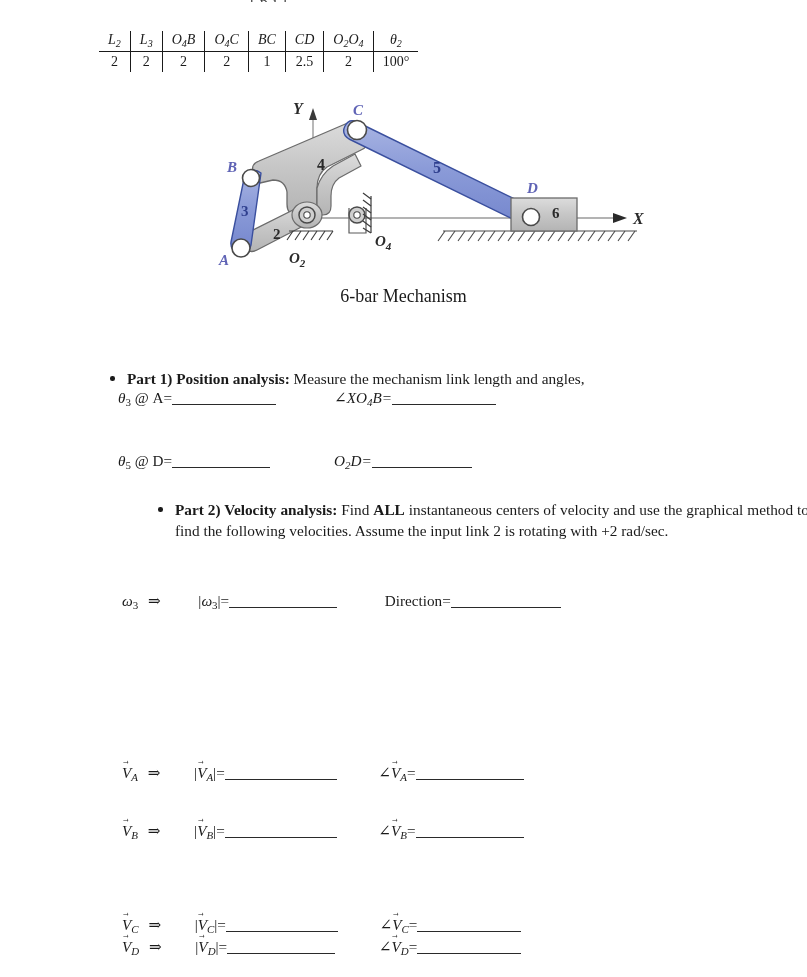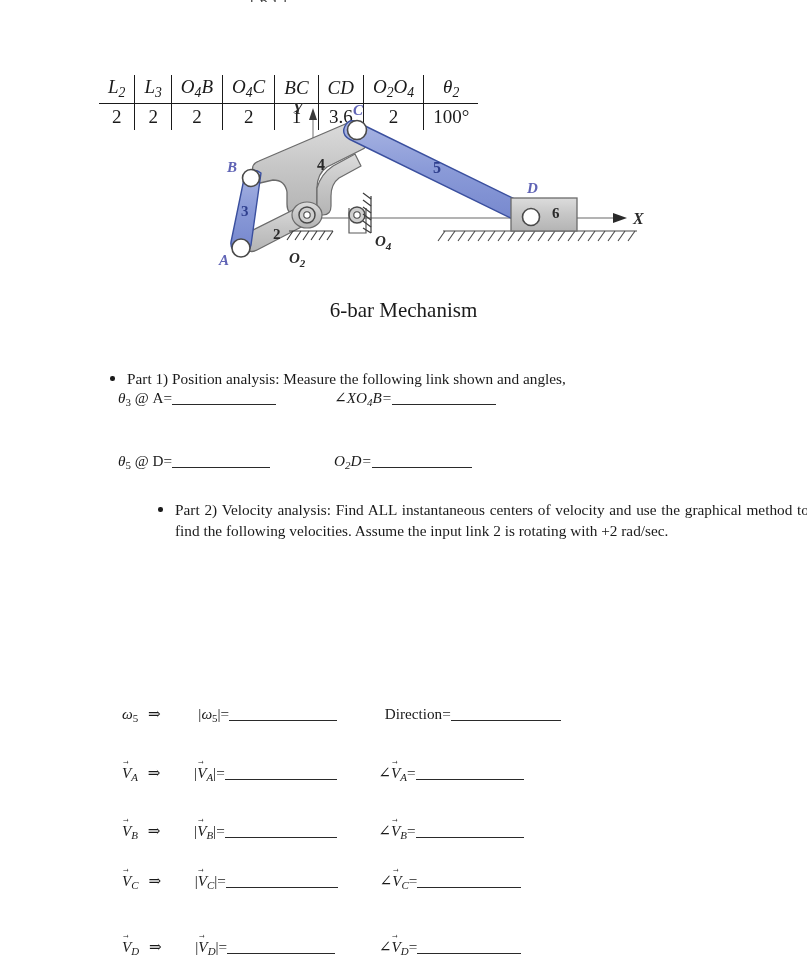--- a/index.html
+++ b/index.html
@@ -47,22 +47,21 @@
   }
 
   
   .tbl-wrap {
     position: absolute;
     left: 99px;
     top: 31px;
   }
   table.params {
     border-collapse: collapse;
-    font-size: 19px;
-    margin-top: 44px;
+    font-size: 14px;
   }
   table.params td {
     text-align: center;
     padding: 1px 9px 2px 9px;
     border-left: 1.1px solid #1a1a1a;
     white-space: nowrap;
     font-style: italic;
   }
   table.params td:first-child { border-left: none; }
   table.params tr.hdr td {
@@ -80,42 +79,42 @@
     position: absolute;
     left: 205px;
     top: 100px;
     width: 450px;
     height: 180px;
   }
   .figure svg { display: block; }
   .caption {
     position: absolute;
     left: 0;
-    top: 298px;
+    top: 286px;
     width: 807px;
     text-align: center;
-    font-size: 21px;
+    font-size: 18px;
   }
 
   
   .bullet-item {
     position: absolute;
     font-size: 15.3px;
     line-height: 20.5px;
   }
   .bullet-dot {
     position: absolute;
     left: -17px;
     top: 7px;
     width: 4.5px;
     height: 4.5px;
     border-radius: 50%;
     background: #1a1a1a;
   }
-  .bold { font-weight: normal; }
+  .bold { font-weight: bold; }
 
   .part1 { left: 127px; top: 369px; width: 620px; }
   .part2 { left: 127px; top: 500px; width: 634px; text-align: justify; margin-left: 48px; }
 
   
   .ans-row {
     position: absolute;
     font-size: 15.2px;
     white-space: nowrap;
   }
@@ -166,21 +165,21 @@
         <td>CD</td>
         <td>O<span class="sub">2</span>O<span class="sub">4</span></td>
         <td>θ<span class="sub">2</span></td>
       </tr>
       <tr class="vals">
         <td>2</td>
         <td>2</td>
         <td>2</td>
         <td>2</td>
         <td>1</td>
-        <td>3.6</td>
+        <td>2.5</td>
         <td>2</td>
         <td>100°</td>
       </tr>
     </tbody>
       </table>
   </div>
 
   <div class="figure">
     <svg width="450" height="180" viewBox="0 0 450 180" xmlns="http://www.w3.org/2000/svg">
       <defs>
@@ -310,21 +309,21 @@
       </g>
     </svg>
   </div>
 
   <div class="caption">
     <span>6-bar Mechanism</span>
   </div>
 
   <div class="bullet-item part1">
     <span class="bullet-dot"></span>
-    <span class="bold">Part 1) Position analysis:</span><span> Measure the following link shown and angles,</span>
+    <span class="bold">Part 1) Position analysis:</span><span> Measure the mechanism link length and angles,</span>
   </div>
 
   <div class="ans-row" style="left:118px; top:389px;text-align:right;">
     <span class="ans-label">θ<span class="sub nonital">3</span> <span class="nonital">@</span> <span class="nonital">A=</span></span><span class="blank" style="width:104px;"></span>
   </div>
   <div class="ans-row" style="left:334px; top:389px;text-decoration:underline;">
     <span class="ans-label"><span class="nonital">∠</span>XO<span class="sub">4</span>B=</span><span class="blank" style="width:104px;"></span>
   </div>
 
   <div class="ans-row" style="left:118px; top:452px;">
@@ -332,50 +331,50 @@
   </div>
   <div class="ans-row" style="left:334px; top:452px;">
     <span class="ans-label">O<span class="sub">2</span>D=</span><span class="blank" style="width:100px;"></span>
   </div>
 
   <div class="bullet-item part2">
     <span class="bullet-dot"></span>
     <span class="bold">Part 2) Velocity analysis:</span><span> Find </span><span class="bold">ALL</span><span> instantaneous centers of velocity and use the graphical method to find the following velocities. Assume the input link 2 is rotating with +2 rad/sec.</span>
   </div>
 
-
-
-  <div class="ans-row" style="left:122px; top:705px;">
-    <span class="ans-label">ω<span class="sub nonital">5</span></span>
+  <div class="ans-row" style="left:122px; top:592px;">
+    <span class="ans-label">ω<span class="sub nonital">3</span></span>
     <span class="nonital" style="margin-left:6px;">⇒</span>
     <span style="display:inline-block;width:30px;"></span>
-    <span class="ans-label"><span class="nonital">|</span>ω<span class="sub nonital">5</span><span class="nonital">|=</span></span><span class="blank" style="width:108px;"></span>
+    <span class="ans-label"><span class="nonital">|</span>ω<span class="sub nonital">3</span><span class="nonital">|=</span></span><span class="blank" style="width:108px;"></span>
     <span style="display:inline-block;width:40px;"></span>
     <span class="nonital">Direction=</span><span class="blank" style="width:110px;"></span>
   </div>
+
+
 
   <div class="ans-row" style="left:122px; top:764px;">
     <span class="ans-label"><span class="vec">V</span><span class="sub">A</span></span>
     <span class="nonital" style="margin-left:6px;">⇒</span>
     <span style="display:inline-block;width:26px;"></span>
     <span class="ans-label"><span class="nonital">|</span><span class="vec">V</span><span class="sub">A</span><span class="nonital">|=</span></span><span class="blank" style="width:112px;"></span>
     <span style="display:inline-block;width:34px;"></span>
     <span class="ans-label"><span class="nonital">∠</span><span class="vec">V</span><span class="sub">A</span><span class="nonital">=</span></span><span class="blank" style="width:108px;"></span>
   </div>
 
   <div class="ans-row" style="left:122px; top:822px;text-align:right;">
     <span class="ans-label"><span class="vec">V</span><span class="sub">B</span></span>
     <span class="nonital" style="margin-left:6px;">⇒</span>
     <span style="display:inline-block;width:26px;"></span>
     <span class="ans-label"><span class="nonital">|</span><span class="vec">V</span><span class="sub">B</span><span class="nonital">|=</span></span><span class="blank" style="width:112px;"></span>
     <span style="display:inline-block;width:34px;"></span>
     <span class="ans-label"><span class="nonital">∠</span><span class="vec">V</span><span class="sub">B</span><span class="nonital">=</span></span><span class="blank" style="width:108px;"></span>
   </div>
 
-  <div class="ans-row" style="left:122px; top:872px;">
+  <div class="ans-row" style="left:122px; top:916px;">
     <span class="ans-label"><span class="vec">V</span><span class="sub">C</span></span>
     <span class="nonital" style="margin-left:6px;">⇒</span>
     <span style="display:inline-block;width:26px;"></span>
     <span class="ans-label"><span class="nonital">|</span><span class="vec">V</span><span class="sub">C</span><span class="nonital">|=</span></span><span class="blank" style="width:112px;"></span>
     <span style="display:inline-block;width:34px;"></span>
     <span class="ans-label"><span class="nonital">∠</span><span class="vec">V</span><span class="sub">C</span><span class="nonital">=</span></span><span class="blank" style="width:104px;"></span>
   </div>
 
   <div class="ans-row" style="left:122px; top:938px;">
     <span class="ans-label"><span class="vec">V</span><span class="sub">D</span></span>

